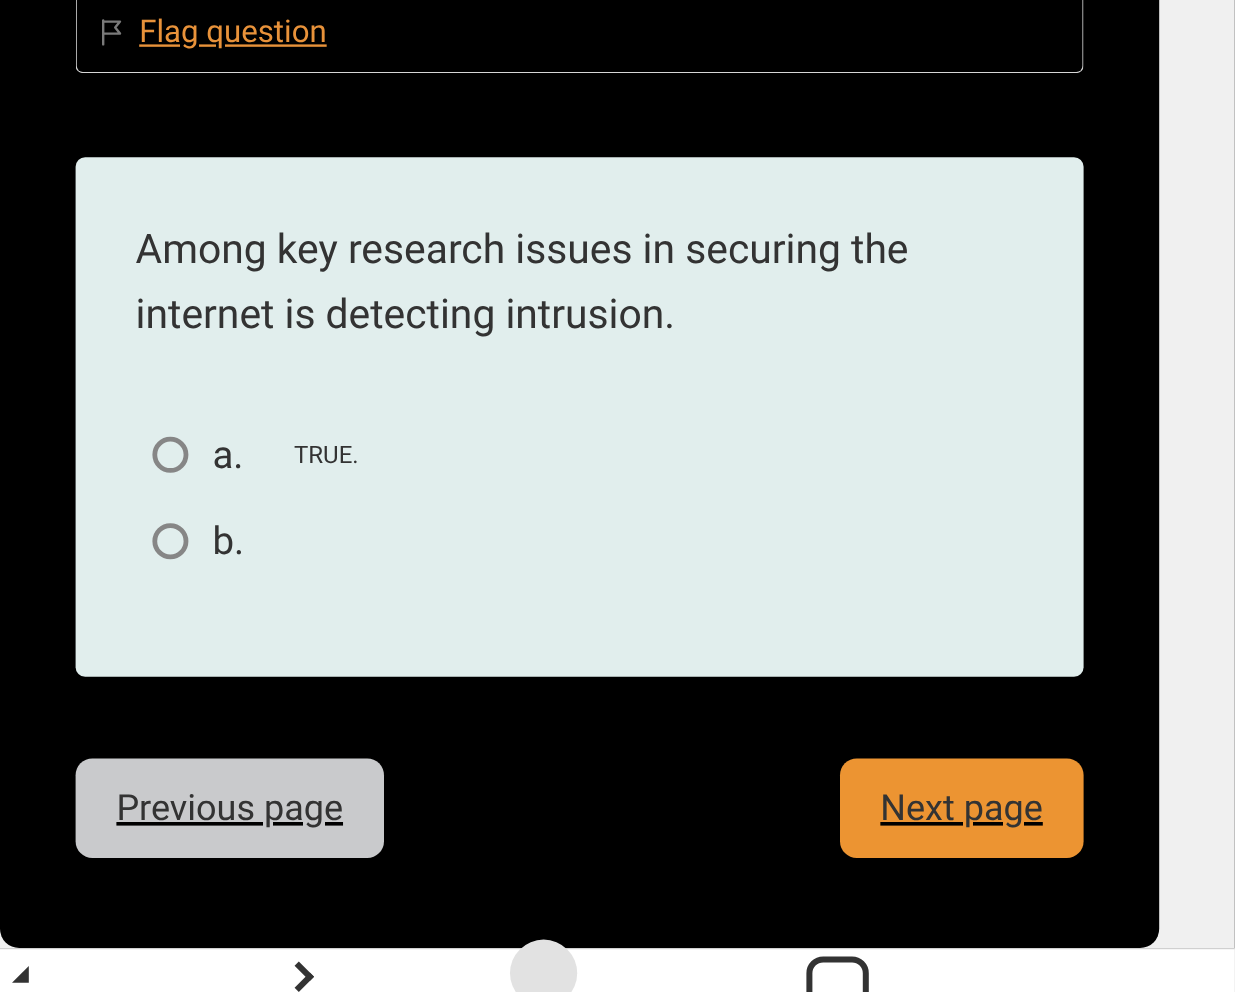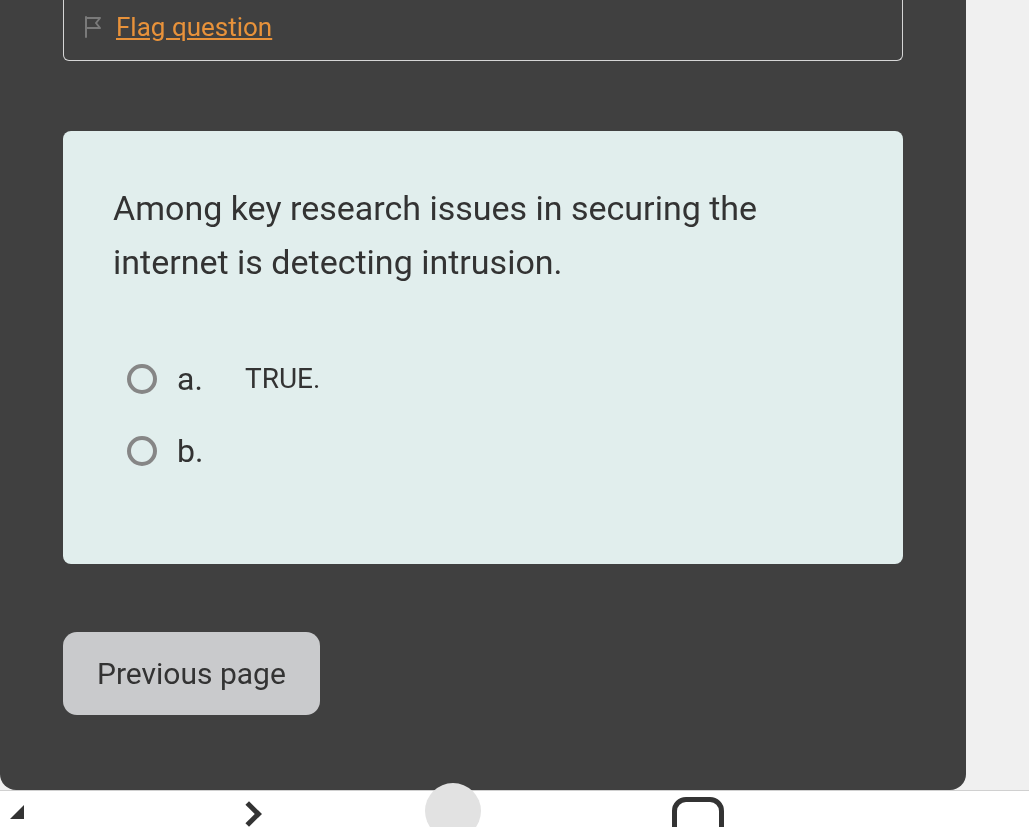--- a/index.html
+++ b/index.html
@@ -8,21 +8,21 @@
       box-sizing: border-box;
     }
     body {
       font-family: -apple-system, BlinkMacSystemFont, "Segoe UI", Roboto, Helvetica, Arial, sans-serif;
       background: #f0f0f0;
       width: 1029px;
       height: 827px;
       overflow: hidden;
     }
     .page-wrapper {
-      background: #404040;
+      background: #000000;
       width: 966px;
       height: 790px;
       border-radius: 0 0 16px 16px;
       padding: 0;
       position: relative;
     }
     .flag-box {
       margin: 0 63px 0 63px;
       border: 1px solid #d6d6d6;
       border-top: none;
@@ -74,28 +74,29 @@
       flex-shrink: 0;
       cursor: pointer;
       background: transparent;
     }
     .option-letter {
       font-size: 32px;
       color: #333333;
       width: 48px;
     }
     .option-text {
-      font-size: 28px;
+      font-size: 20px;
       color: #333333;
     }
     .nav-buttons {
       margin: 68px 63px 0 63px;
       display: flex;
       justify-content: space-between;
       align-items: flex-end;
+      text-decoration: underline;
     }
     .btn {
       font-size: 30px;
       padding: 24px 34px;
       border: none;
       border-radius: 14px;
       cursor: pointer;
       font-family: inherit;
       color: #333333;
     }
@@ -179,20 +180,21 @@
       </div>
       <div class="option-row">
         <span class="radio-circle"></span>
         <span class="option-letter">b.</span>
       </div>
     </div>
   </div>
 
   <div class="nav-buttons">
     <button class="btn btn-prev">Previous page</button>
+    <button class="btn btn-next">Next page</button>
   </div>
 
 </div>
 
 <div class="bottom-bar">
   <div class="bottom-arrow-left"></div>
   <div class="bottom-arrow-right"></div>
   <div class="bottom-circle"></div>
   <div class="bottom-square"></div>
 </div>

